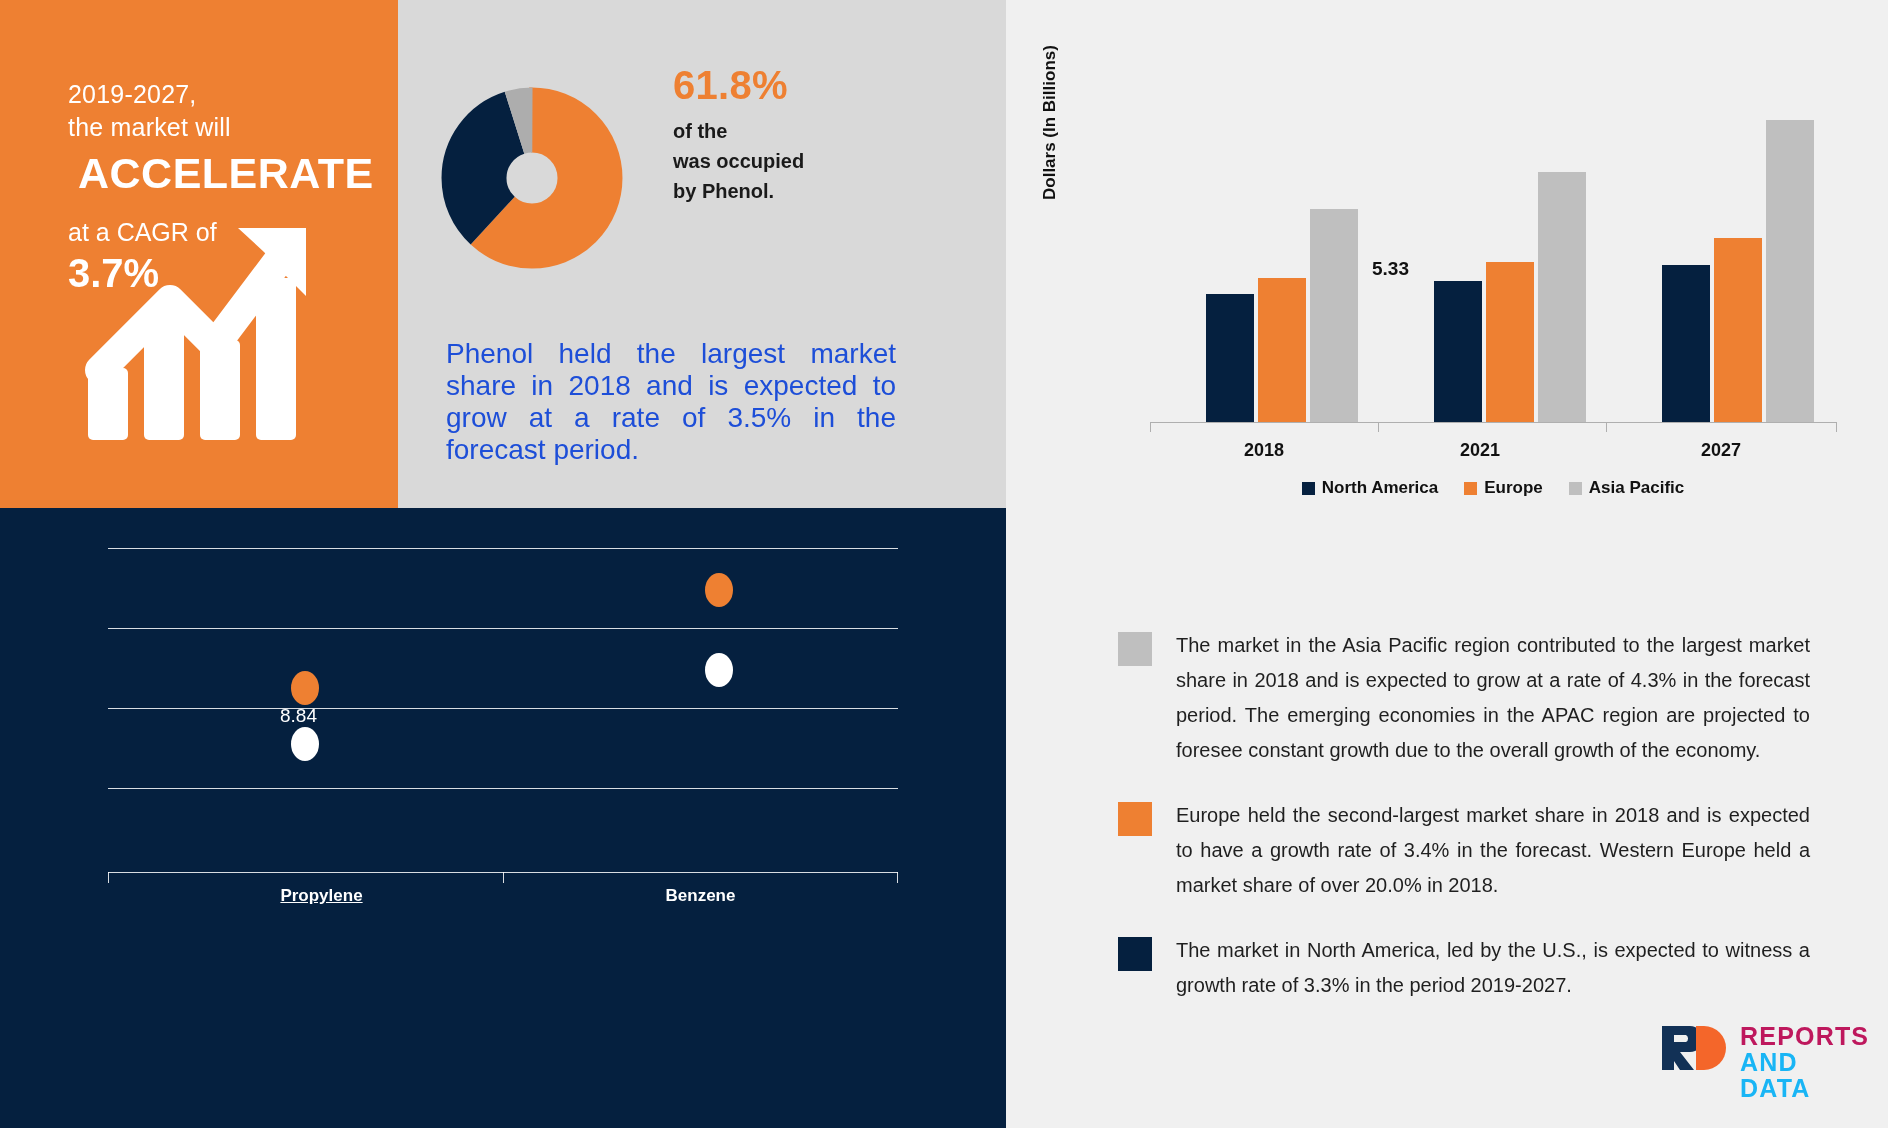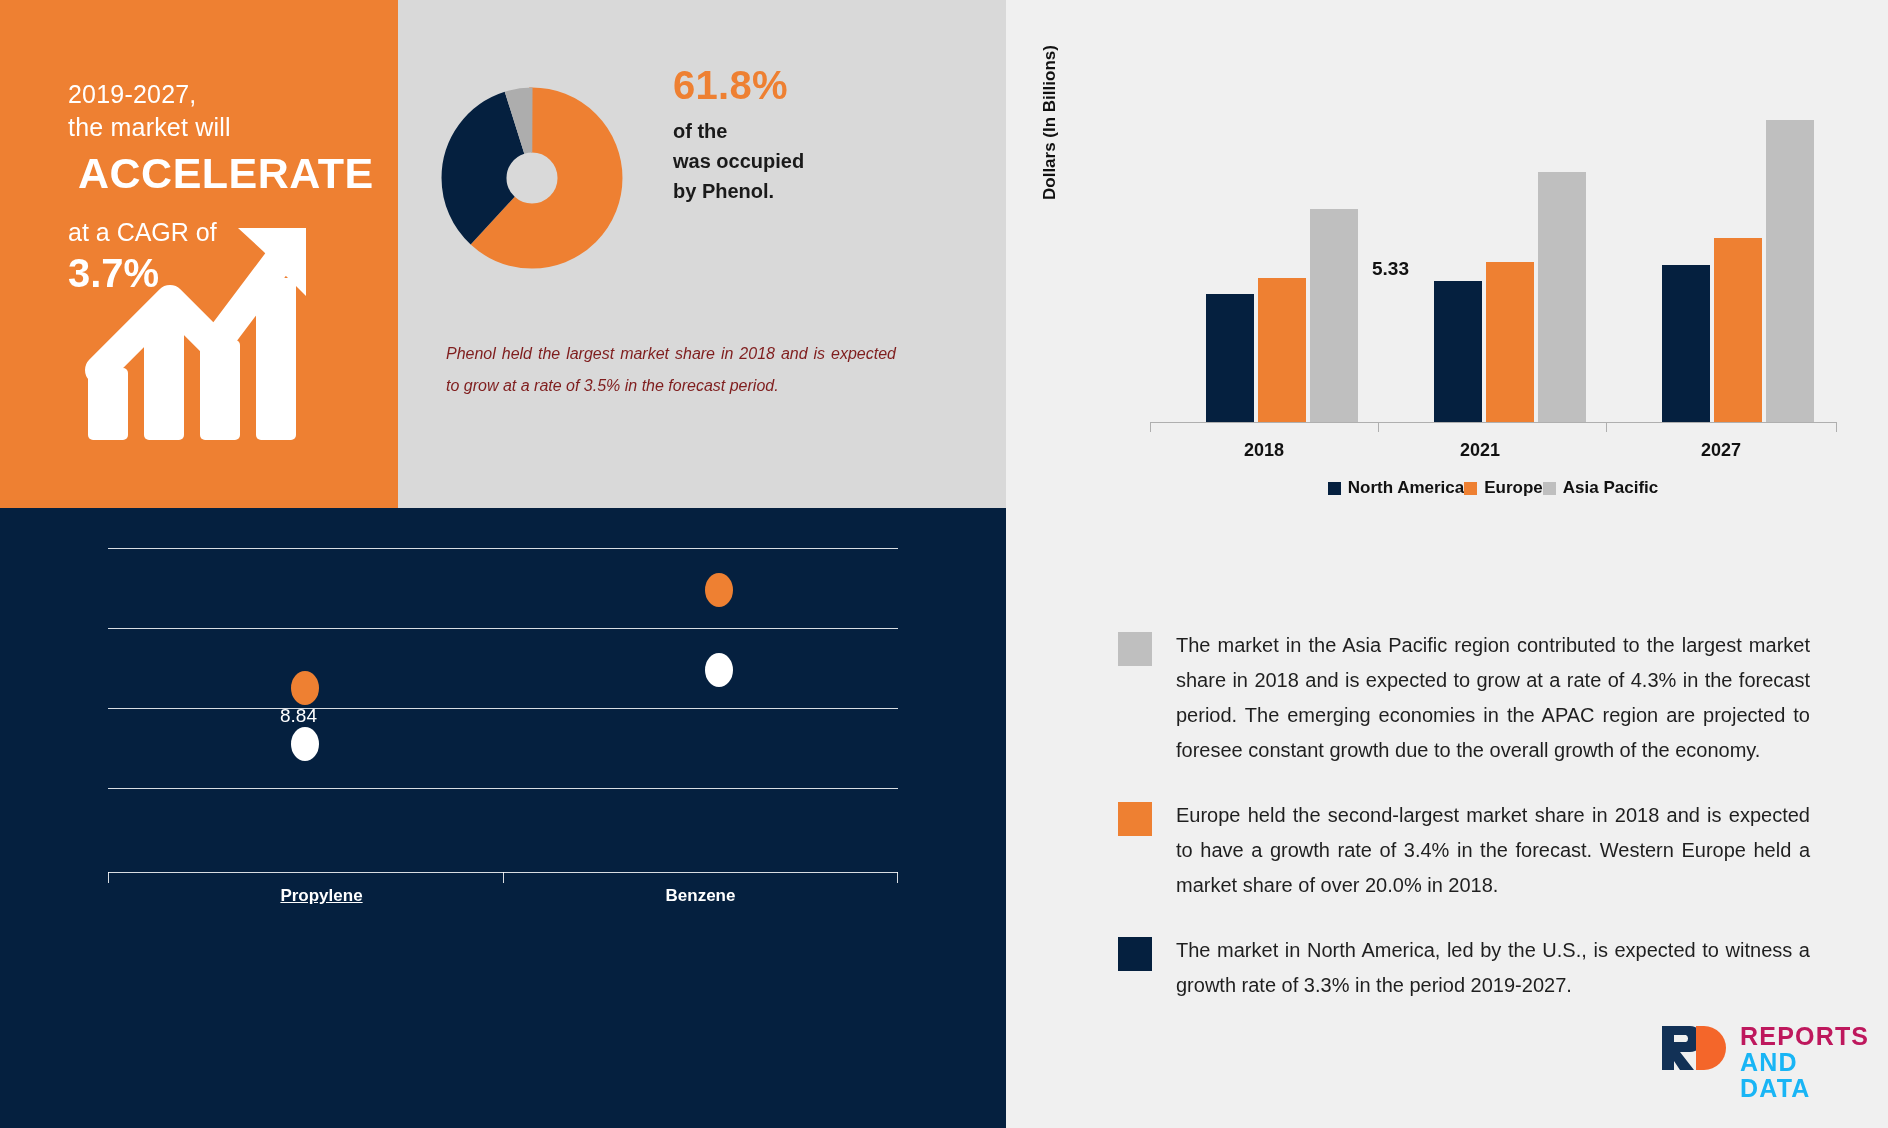--- a/index.html
+++ b/index.html
@@ -39,21 +39,21 @@
   .donut-pct {
     font-size: 40px; font-weight: 700; color: #EE8032; line-height: 46px;
     letter-spacing: .3px;
   }
   .donut-sub {
     font-size: 20px; font-weight: 700; color: #1a1a1a; line-height: 30px;
     margin-top: 8px;
   }
   .donut-note {
     position: absolute; left: 48px; top: 338px; width: 450px;
-    font-size: 16px; line-height: 32px; color: #7f1d1d; text-align: justify; font-style: italic;
+    font-size: 28px; line-height: 32px; color: #1d4ed8; text-align: justify;
   }
 
   
   .navy-panel {
     position: absolute; left: 0; top: 508px; width: 1006px; height: 620px;
     background: #05203F;
   }
   .dot-chart { position: absolute; left: 108px; top: 20px; width: 790px; height: 320px; }
   .grid-line { position: absolute; left: 0; width: 790px; height: 1px; background: #FFFFFF; opacity: .85; }
   .dot {
@@ -100,21 +100,21 @@
   .bar-tick { position: absolute; top: 322px; width: 1px; height: 10px; background: #AFAFAF; }
   .bar-cat {
     position: absolute; top: 340px; font-size: 18px; font-weight: 700; color: #111;
     text-align: center; white-space: nowrap;
   }
   .bar-value-label {
     position: absolute; font-size: 19px; font-weight: 700; color: #111; white-space: nowrap;
   }
   .bar-legend {
     position: absolute; left: 104px; top: 378px; width: 686px;
-    display: flex; justify-content: center; align-items: flex-start; 
+    display: flex; justify-content: center; align-items: flex-start; gap: 26px;
     font-size: 17px; font-weight: 700; color: #111;
   }
   .bar-legend .lg { display: flex; align-items: center; gap: 7px; }
   .lg-sq { width: 13px; height: 13px; display: inline-block; }
 
   
   .notes { position: absolute; left: 112px; top: 628px; width: 692px; }
   .note {
     display: flex; gap: 24px; margin-bottom: 30px;
   }

